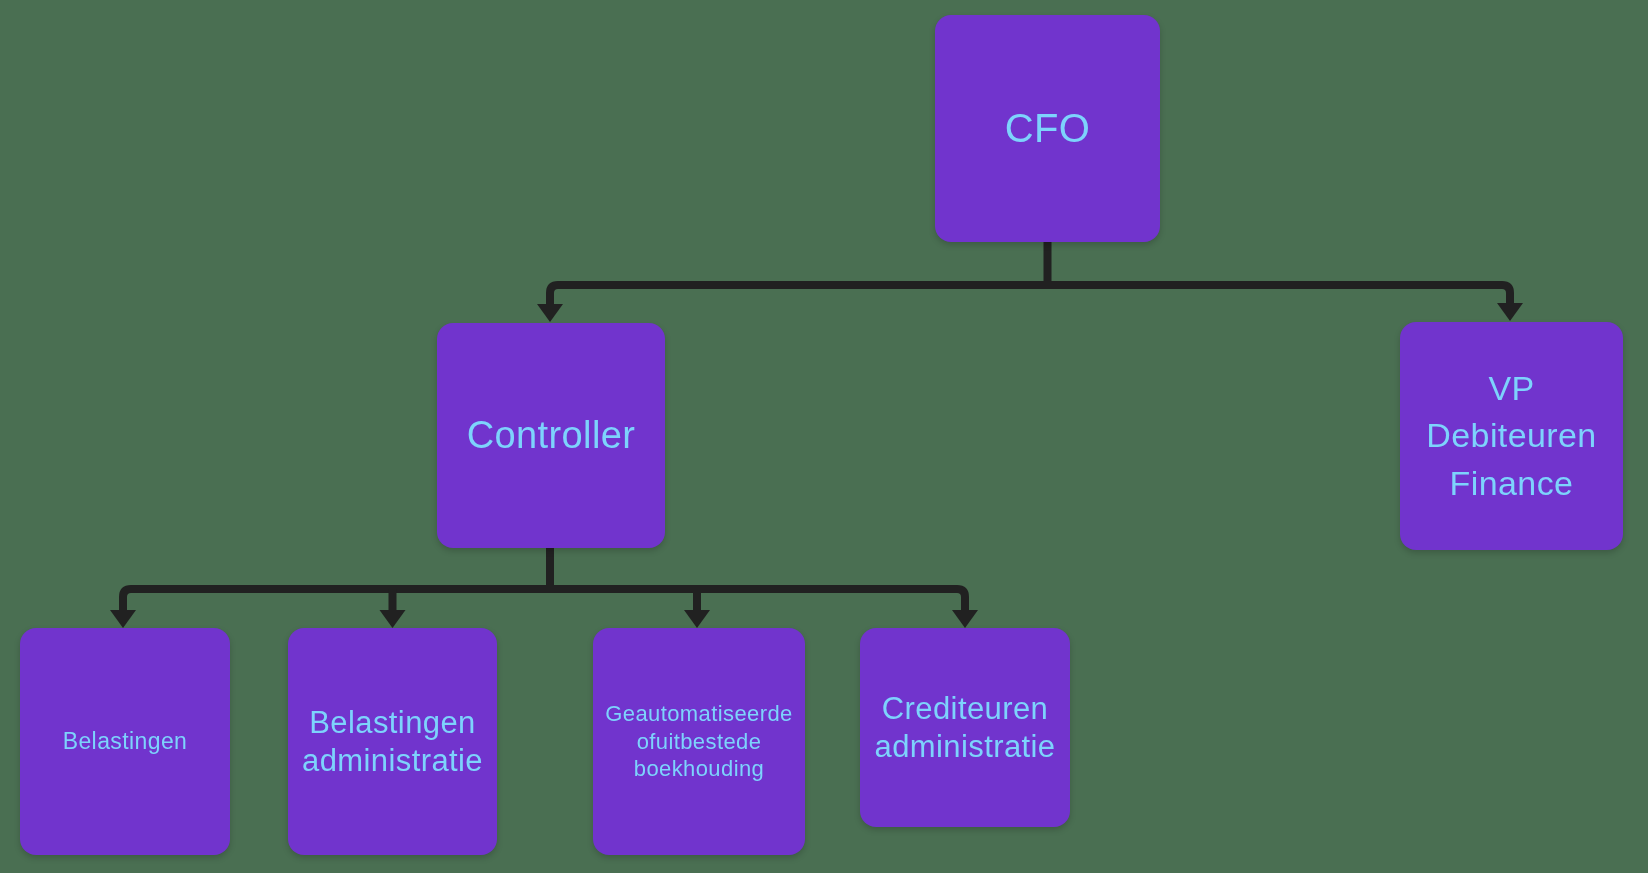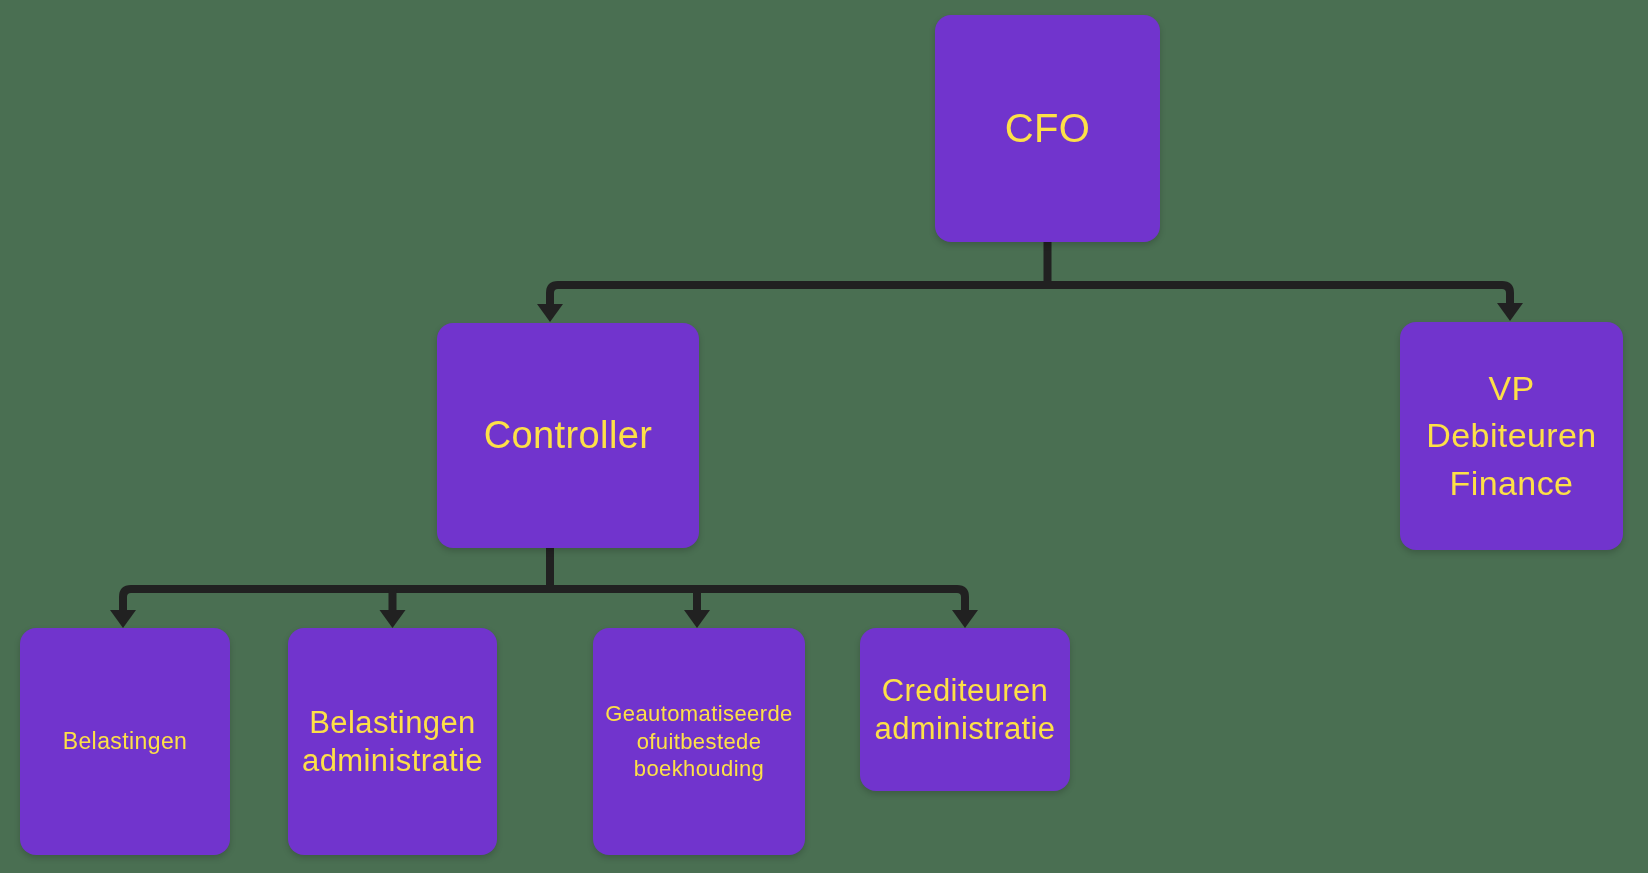--- a/index.html
+++ b/index.html
@@ -12,37 +12,37 @@
     width: 1648px;
     height: 873px;
     background: #4a6f52;
     font-family: "Liberation Sans", sans-serif;
     overflow: hidden;
   }
   .node {
     position: absolute;
     background: #7134cd;
     border-radius: 16px;
-    color: #fde047;
+    color: #7dd3fc;
     display: flex;
     align-items: center;
     justify-content: center;
     text-align: center;
     white-space: pre-line;
     letter-spacing: 0.4px;
     box-shadow: 0 3px 6px rgba(0,0,0,0.18);
     box-sizing: border-box;
   }
   #node-cfo                     { left: 935px;  top: 15px;  width: 225px; height: 227px; font-size: 40px; }
-  #node-controller              { left: 437px;  top: 323px; width: 262px; height: 225px; font-size: 38px; }
+  #node-controller              { left: 437px;  top: 323px; width: 228px; height: 225px; font-size: 38px; }
   #node-vp-strategic-finance    { left: 1400px; top: 322px; width: 223px; height: 228px; font-size: 34px; line-height: 1.4; }
   #node-belastingen             { left: 20px;   top: 628px; width: 210px; height: 227px; font-size: 23px; }
   #node-debiteuren              { left: 288px;  top: 628px; width: 209px; height: 227px; font-size: 31px; line-height: 1.22; }
   #node-geautomatiseerde        { left: 593px;  top: 628px; width: 212px; height: 227px; font-size: 22px; line-height: 1.25; }
-  #node-crediteuren             { left: 860px;  top: 628px; width: 210px; height: 163px; font-size: 31px; line-height: 1.22; }
+  #node-crediteuren             { left: 860px;  top: 628px; width: 210px; height: 199px; font-size: 31px; line-height: 1.22; }
   #connector-layer {
     position: absolute;
     left: 0; top: 0;
     width: 1648px;
     height: 873px;
     pointer-events: none;
   }
   .connector-line {
     fill: none;
     stroke: #212121;

